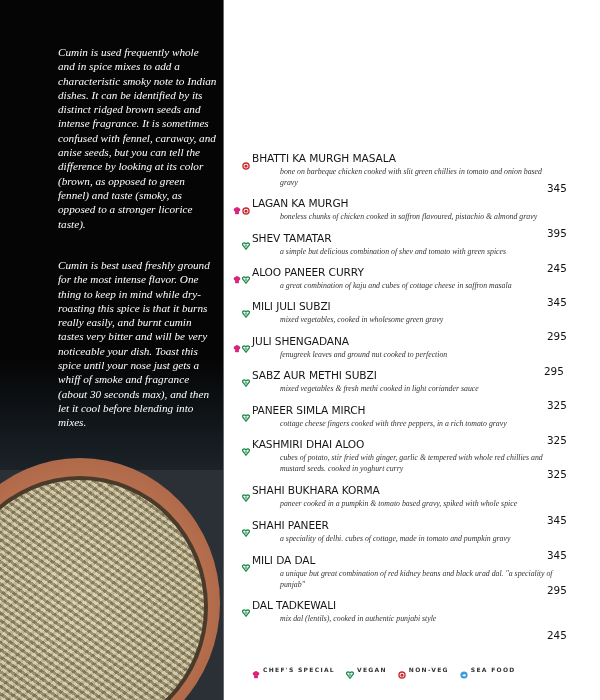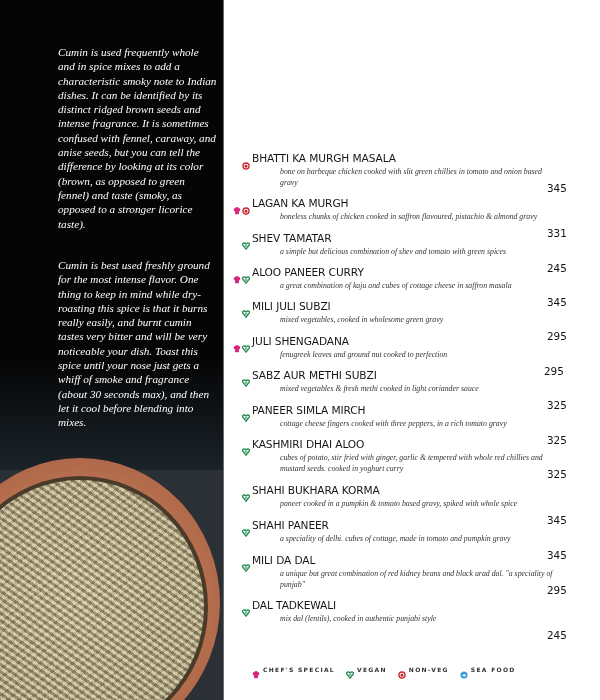--- a/index.html
+++ b/index.html
@@ -120,21 +120,21 @@
             <circle cx="5" cy="2.5" r="2.4" fill="#d6277a"></circle>
             <rect x="2.6" y="4.5" width="4.8" height="4.5" fill="#d6277a"></rect>
           </svg></span>
         <span class="ic"><svg width="8" height="8" viewBox="0 0 10 10">
             <circle cx="5" cy="5" r="3.8" fill="none" stroke="#c8282e" stroke-width="1.7"></circle>
             <circle cx="5" cy="5.3" r="1.8" fill="#c8282e"></circle>
           </svg></span>
       </div>
     <div class="name">LAGAN KA MURGH</div>
     <div class="desc">boneless chunks of chicken cooked in saffron flavoured, pistachio &amp; almond gravy</div>
-    <div class="price">331</div>
+    <div class="price">395</div>
   </div>
   <div class="item" style="top:82px">
     <div class="icons">
         <span class="ic"><svg width="8" height="8" viewBox="0 0 10 10">
             <path d="M5 9 L1 4 Q0 1.5 2.5 1 Q4 1 5 2.5 Q6 1 7.5 1 Q10 1.5 9 4 Z" fill="none" stroke="#1f8a4c" stroke-width="1.6"></path>
             <path d="M3.6 3.6 L5 6 L6.4 3.6" fill="none" stroke="#1f8a4c" stroke-width="1"></path>
           </svg></span>
       </div>
     <div class="name">SHEV TAMATAR</div>
     <div class="desc">a simple but delicious combination of shev and tomato with green spices</div>

